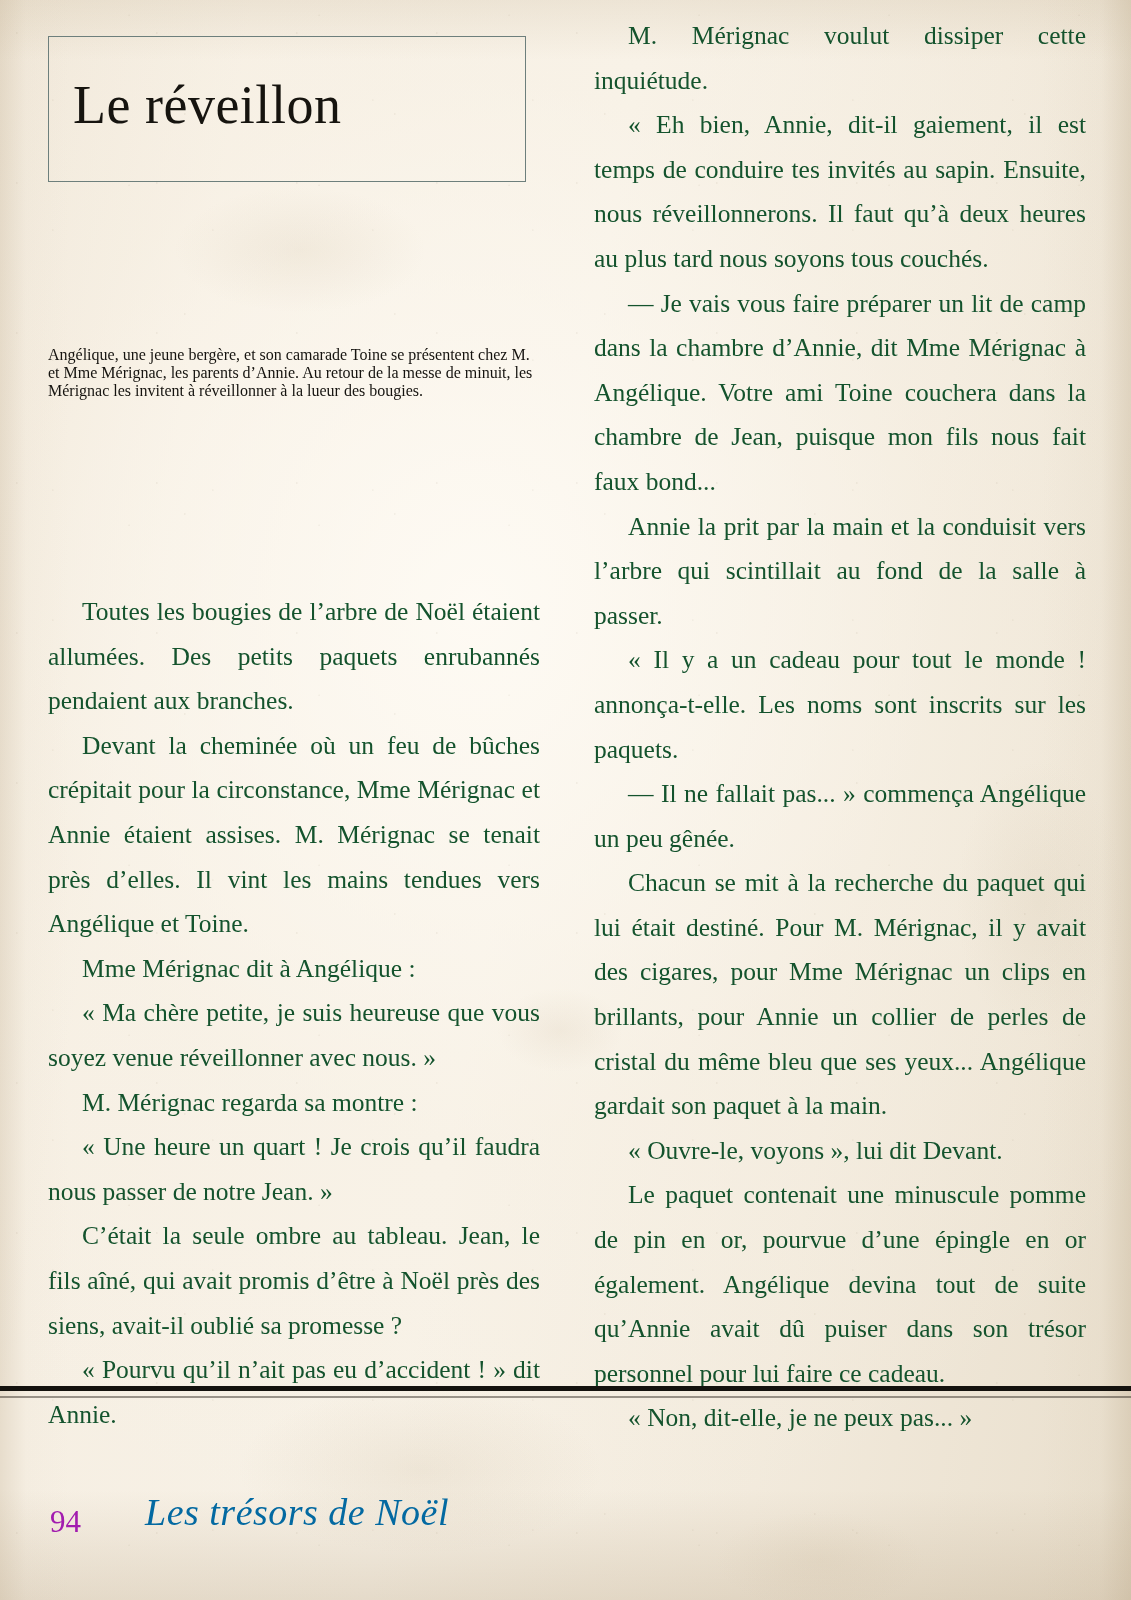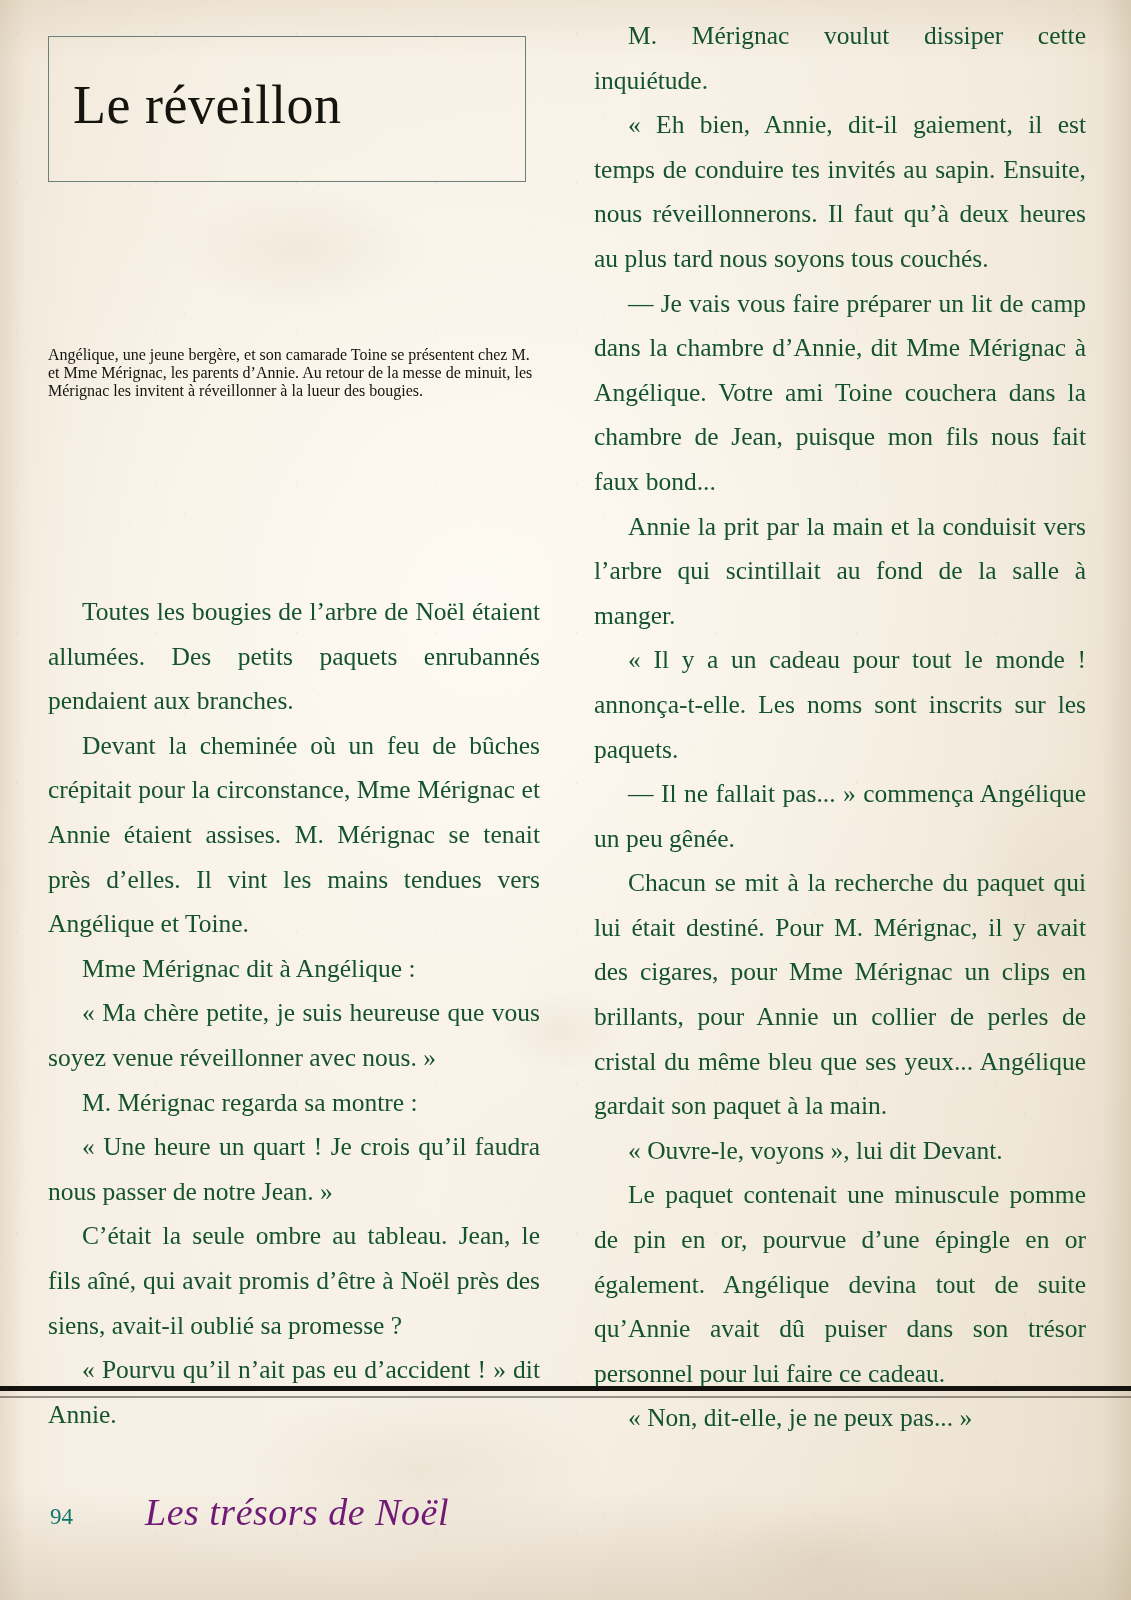--- a/index.html
+++ b/index.html
@@ -116,30 +116,30 @@
     height: 1.5px;
     background: rgba(40,34,26,0.45);
   }
 
   
   .footer { position: absolute; left: 0; top: 1490px; width: 1131px; height: 70px; }
   .folio {
     position: absolute;
     left: 50px;
     top: 14px;
-    font-size: 23px;
-    color: #0f766e;
+    font-size: 31px;
+    color: #a21caf;
   }
   .running-title {
     position: absolute;
     left: 145px;
     top: 0px;
     font-size: 38px;
     font-style: italic;
-    color: #701a75;
+    color: #0369a1;
     letter-spacing: 0.5px;
     white-space: nowrap;
   }
 
   
   .speckle {
     position: absolute;
     inset: 0;
     pointer-events: none;
     opacity: 0.55;
@@ -175,21 +175,21 @@
     <p>M. Mérignac regarda sa montre :</p>
     <p>« Une heure un quart ! Je crois qu’il faudra nous passer de notre Jean. »</p>
     <p>C’était la seule ombre au tableau. Jean, le fils aîné, qui avait promis d’être à Noël près des siens, avait-il oublié sa promesse ?</p>
     <p>« Pourvu qu’il n’ait pas eu d’accident ! » dit Annie.</p>
   </div>
 
   <div class="body-right col col-right">
     <p>M. Mérignac voulut dissiper cette inquiétude.</p>
     <p>« Eh bien, Annie, dit-il gaiement, il est temps de conduire tes invités au sapin. Ensuite, nous réveillonnerons. Il faut qu’à deux heures au plus tard nous soyons tous couchés.</p>
     <p>— Je vais vous faire préparer un lit de camp dans la chambre d’Annie, dit Mme Mérignac à Angélique. Votre ami Toine couchera dans la chambre de Jean, puisque mon fils nous fait faux bond...</p>
-    <p>Annie la prit par la main et la conduisit vers l’arbre qui scintillait au fond de la salle à manger.</p>
+    <p>Annie la prit par la main et la conduisit vers l’arbre qui scintillait au fond de la salle à passer.</p>
     <p>« Il y a un cadeau pour tout le monde ! annonça-t-elle. Les noms sont inscrits sur les paquets.</p>
     <p>— Il ne fallait pas... » commença Angélique un peu gênée.</p>
     <p>Chacun se mit à la recherche du paquet qui lui était destiné. Pour M. Mérignac, il y avait des cigares, pour Mme Mérignac un clips en brillants, pour Annie un collier de perles de cristal du même bleu que ses yeux... Angélique gardait son paquet à la main.</p>
     <p>« Ouvre-le, voyons », lui dit Devant.</p>
     <p>Le paquet contenait une minuscule pomme de pin en or, pourvue d’une épingle en or également. Angélique devina tout de suite qu’Annie avait dû puiser dans son trésor personnel pour lui faire ce cadeau.</p>
     <p>« Non, dit-elle, je ne peux pas... »</p>
   </div>
 
   <div class="rule"></div>
   <div class="rule-thin"></div>

